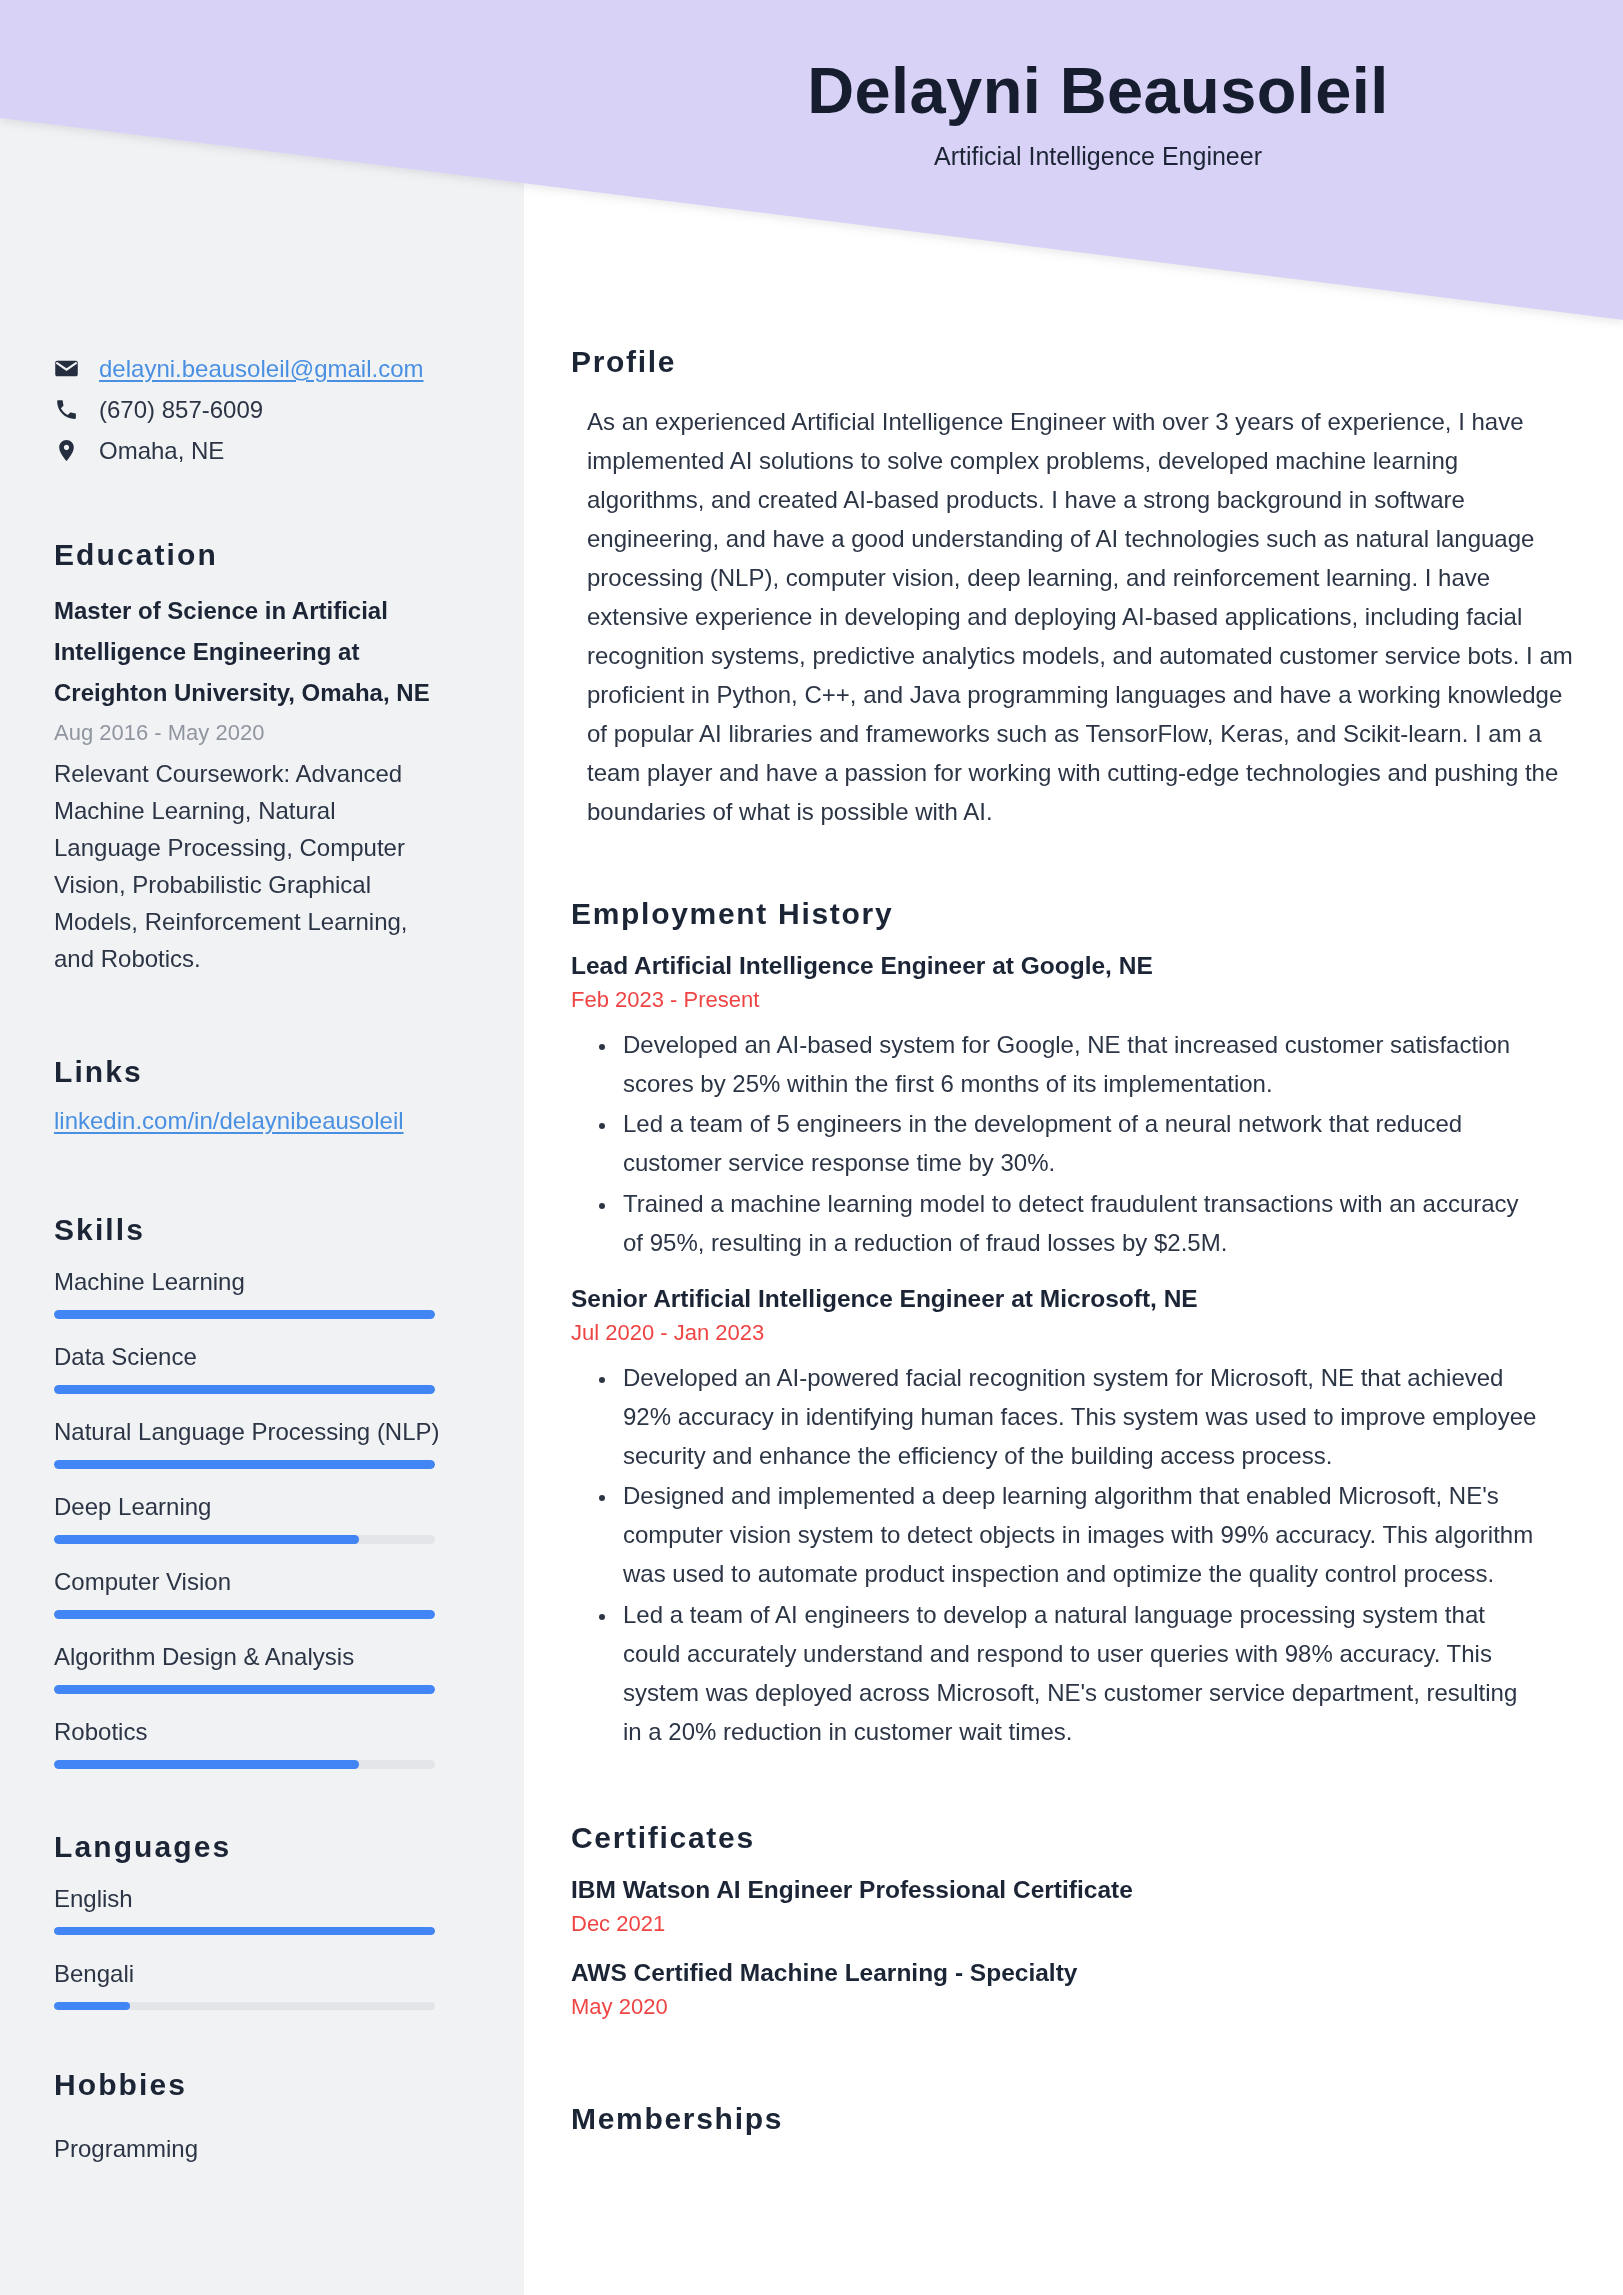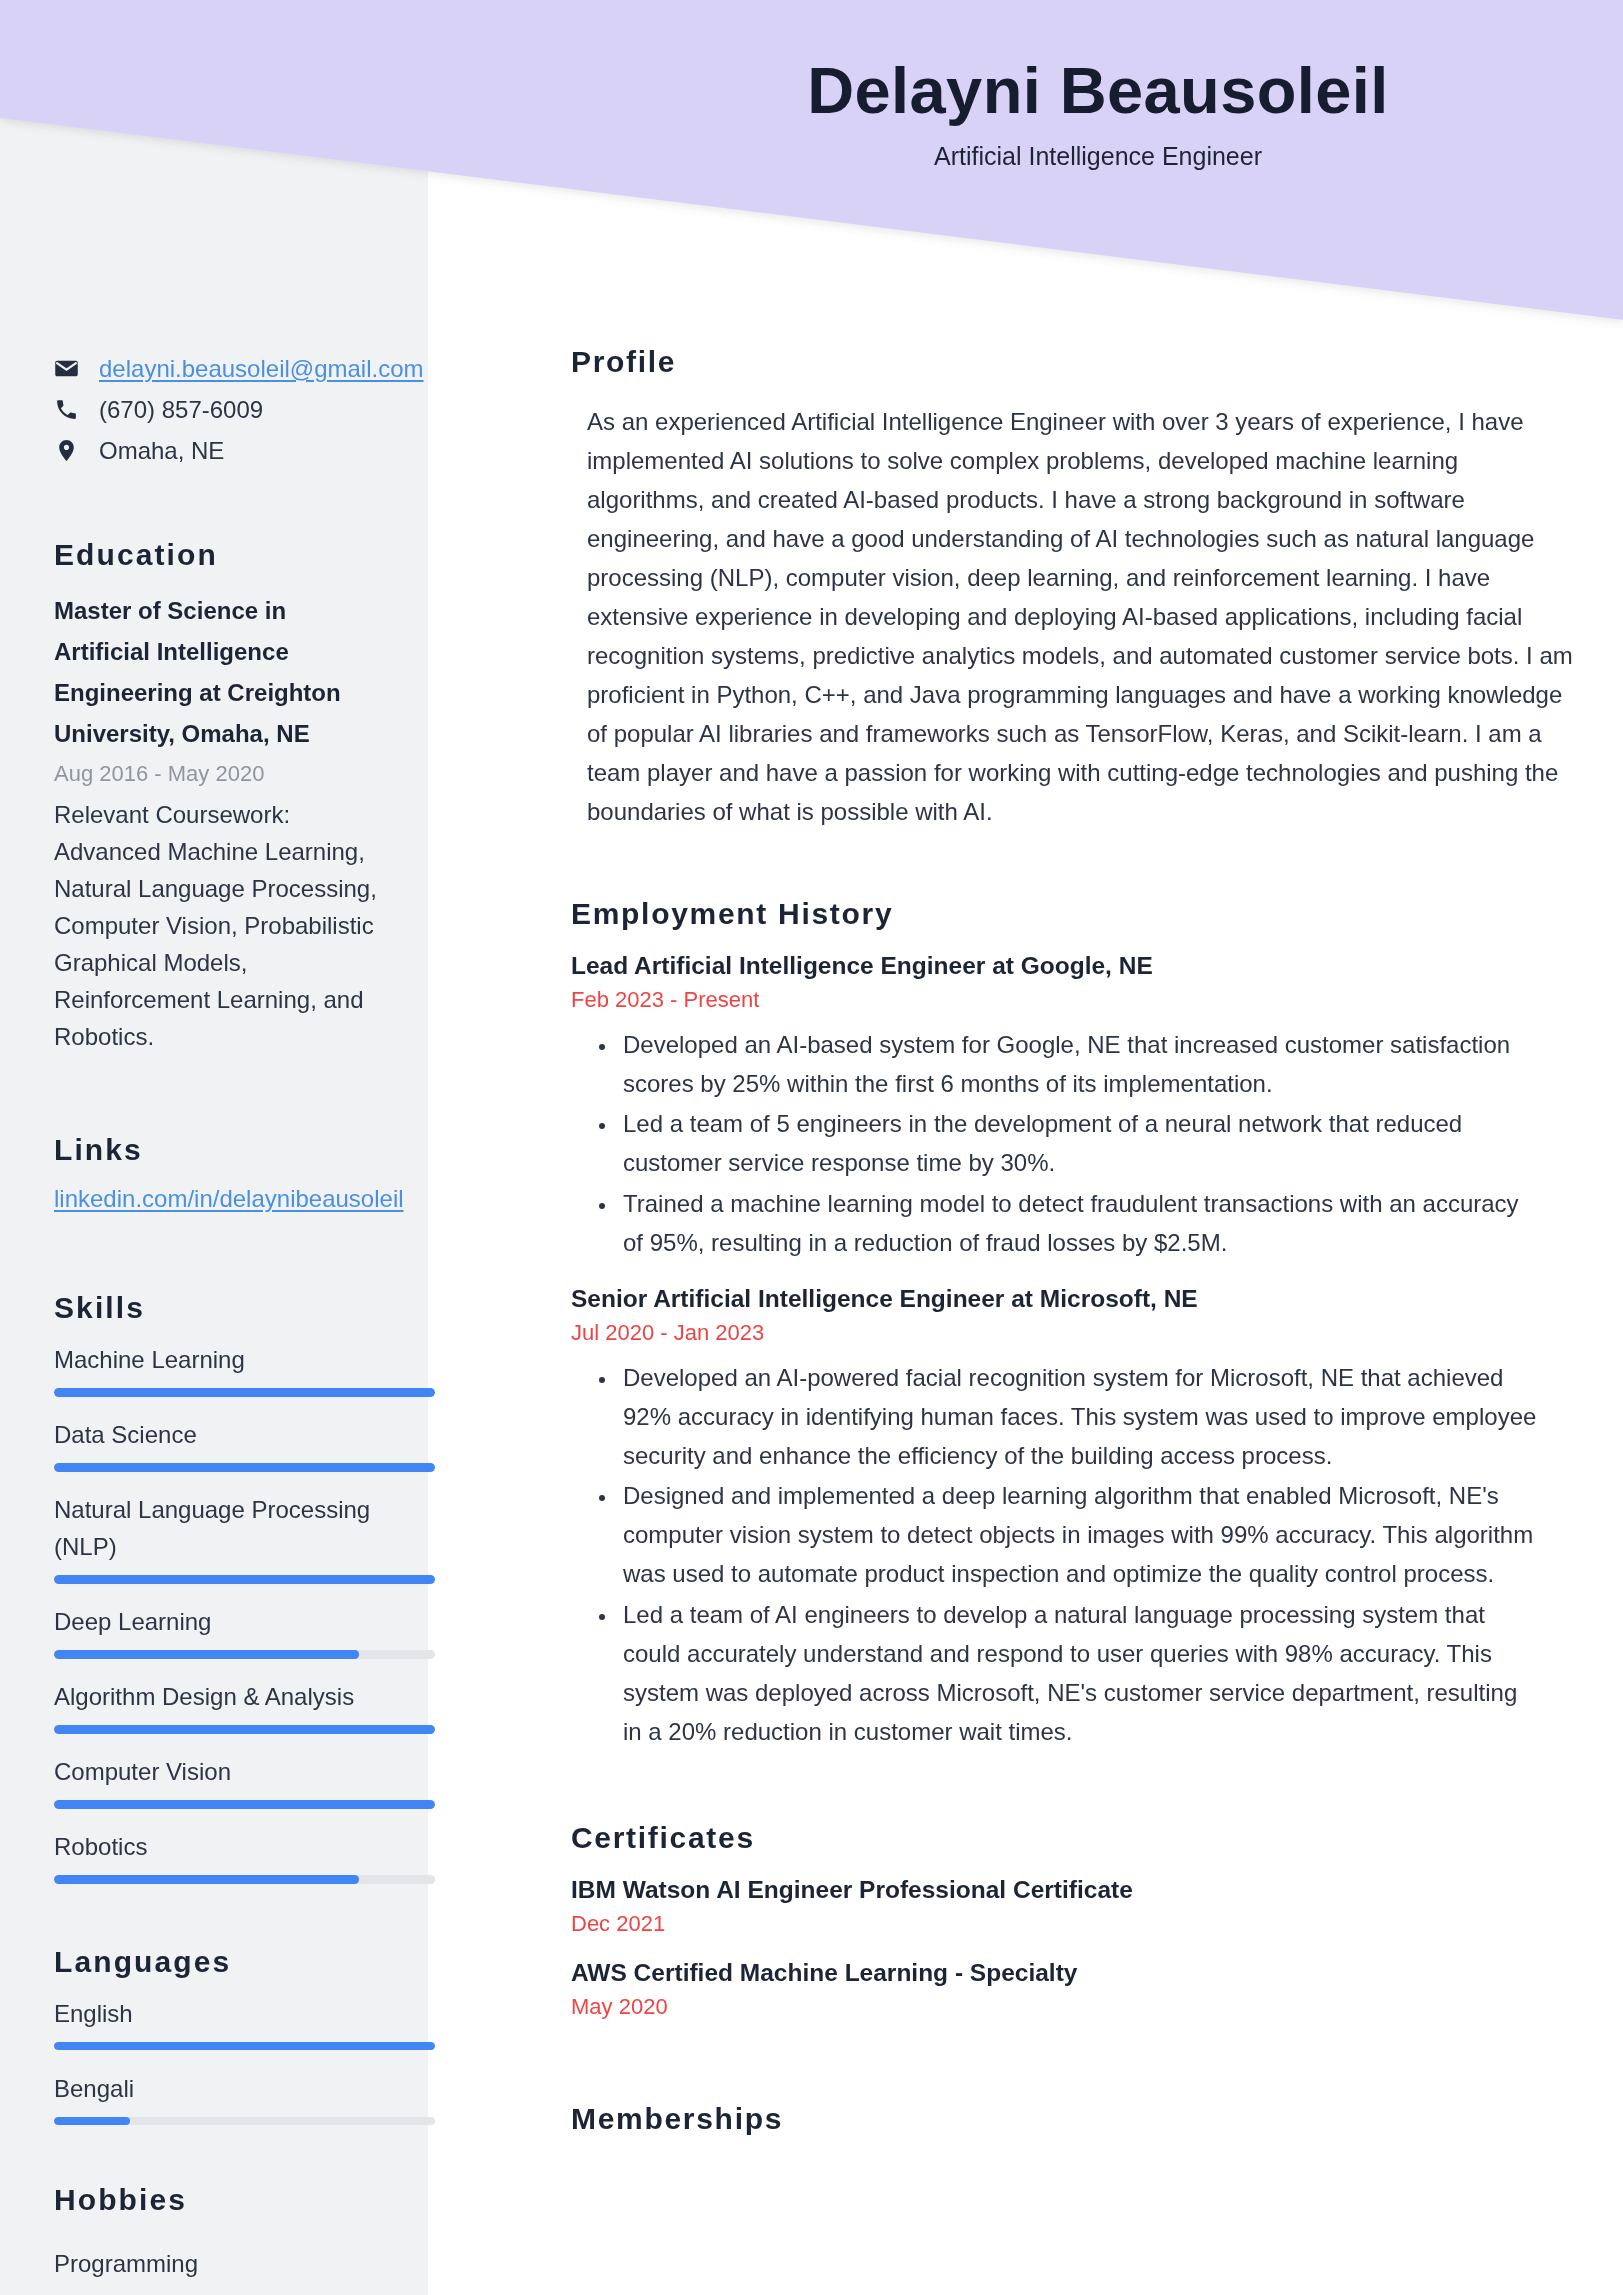--- a/index.html
+++ b/index.html
@@ -9,21 +9,21 @@
     background: #ffffff;
     position: relative;
     overflow: hidden;
     color: #2c3545;
   }
 
   
   .sidebar {
     position: absolute;
     left: 0; top: 0;
-    width: 428px; height: 2295px;
+    width: 524px; height: 2295px;
     background: #f1f2f4;
     padding: 354px 51px 0 54px;
   }
   .contact-row {
     display: flex; align-items: center;
     margin-bottom: 12px;
     height: 29px;
   }
   .contact-row .cicon { width: 25px; height: 25px; flex: 0 0 25px; margin-right: 20px; }
   .contact-row .cicon svg { width: 25px; height: 25px; fill: #252e3f; }
@@ -227,27 +227,27 @@
           <div class="bar-fill" style="width: 100%;"></div>
         </div>
     </div>
     <div class="skill">
       <div class="skill-label">Deep Learning</div>
       <div class="bar">
           <div class="bar-fill" style="width: 80%;"></div>
         </div>
     </div>
     <div class="skill">
+      <div class="skill-label">Computer Vision</div>
+      <div class="bar">
+          <div class="bar-fill" style="width: 100%;"></div>
+        </div>
+    </div>
+    <div class="skill">
       <div class="skill-label">Algorithm Design &amp; Analysis</div>
-      <div class="bar">
-          <div class="bar-fill" style="width: 100%;"></div>
-        </div>
-    </div>
-    <div class="skill">
-      <div class="skill-label">Computer Vision</div>
       <div class="bar">
           <div class="bar-fill" style="width: 100%;"></div>
         </div>
     </div>
     <div class="skill">
       <div class="skill-label">Robotics</div>
       <div class="bar">
           <div class="bar-fill" style="width: 80%;"></div>
         </div>
     </div>

